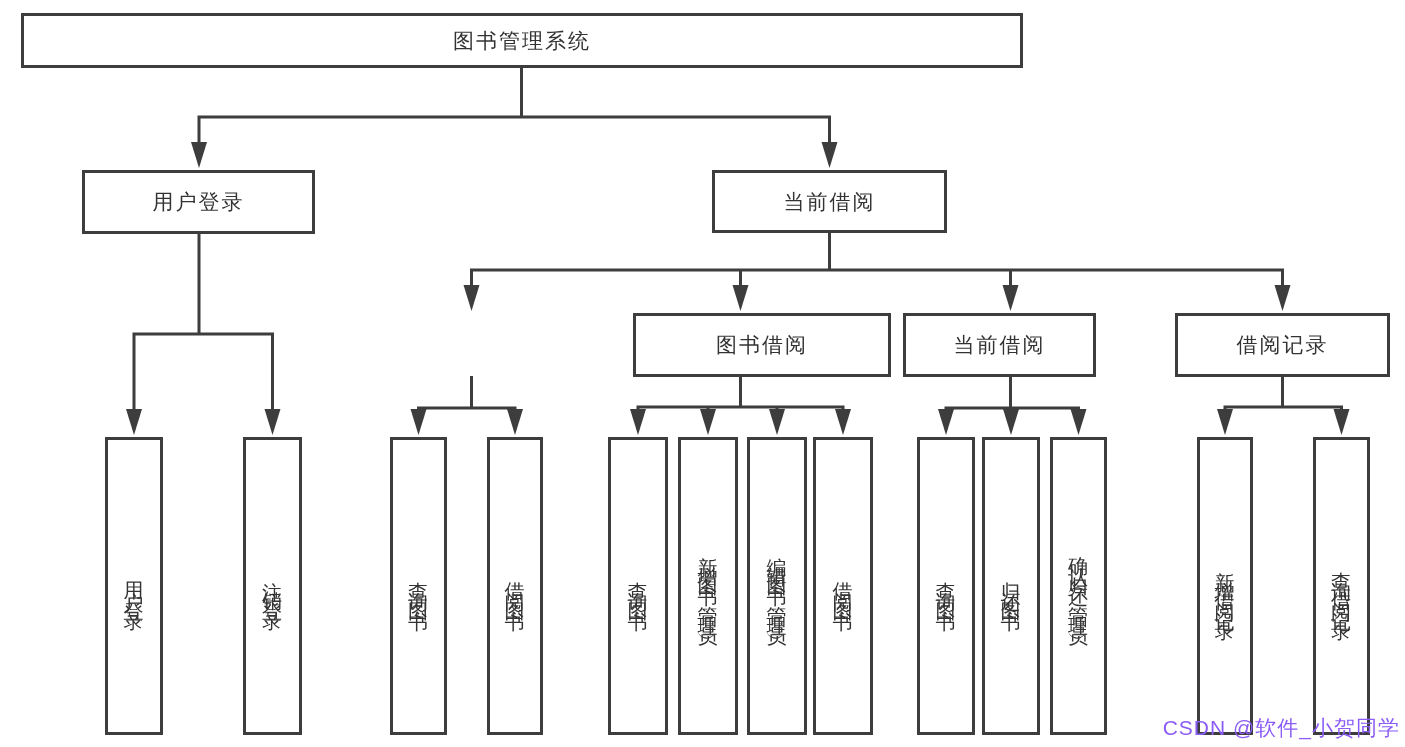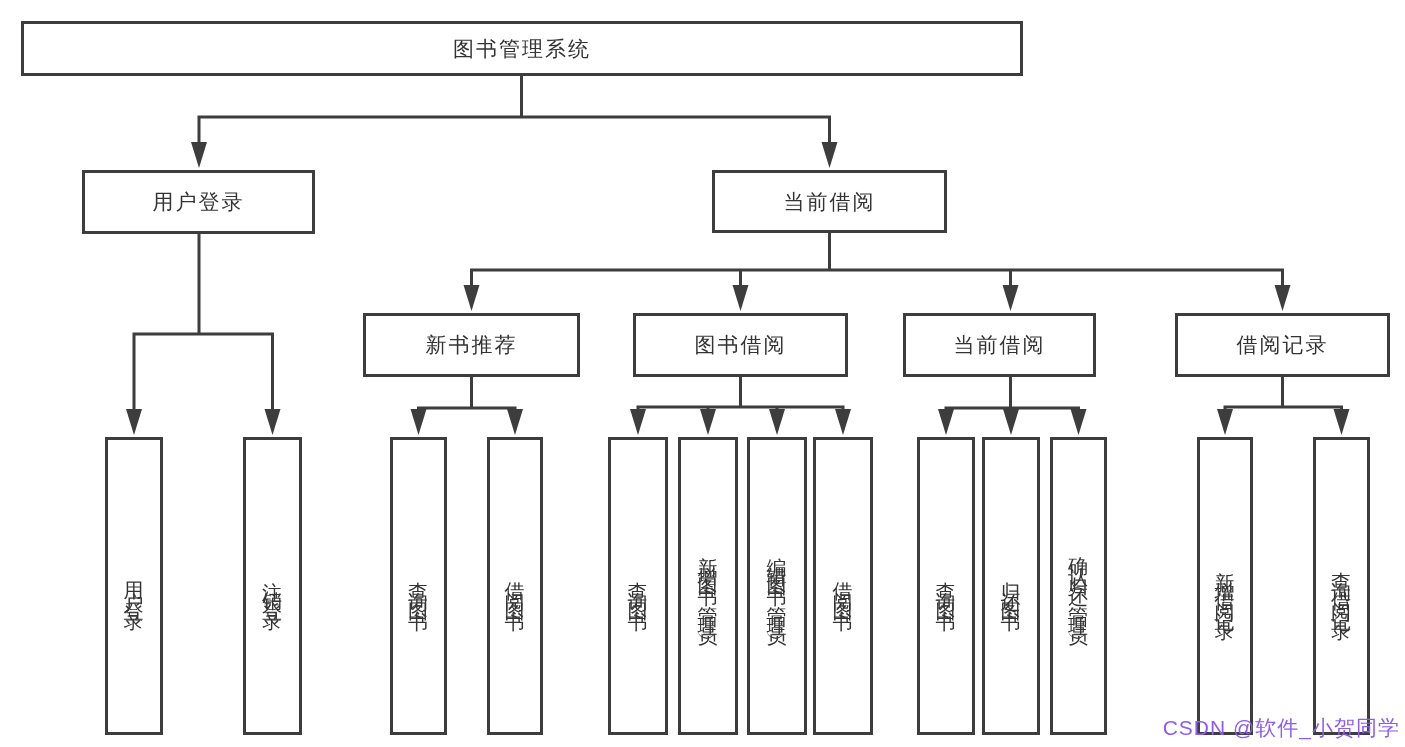--- a/index.html
+++ b/index.html
@@ -87,35 +87,32 @@
       <polygon points="769,409 785,409 777,435"></polygon>
       <polygon points="835,409 851,409 843,435"></polygon>
       <polygon points="938,409 954,409 946,435"></polygon>
       <polygon points="1003,409 1019,409 1011,435"></polygon>
       <polygon points="1070.5,409 1086.5,409 1078.5,435"></polygon>
       <polygon points="1217,409 1233,409 1225,435"></polygon>
       <polygon points="1333.5,409 1349.5,409 1341.5,435"></polygon>
     </g>
   </svg>
 
-  <div class="node h-node" style="left:21px; top:13px; width:1002px; height:55px;margin-top:8px;">
+  <div class="node h-node" style="left:21px; top:13px; width:1002px; height:55px;">
     <span class="label">图书管理系统</span>
   </div>
 
   <div class="node h-node" style="left:82px; top:170px; width:233px; height:64px;">
     <span class="label">用户登录</span>
   </div>
   <div class="node h-node" style="left:712px; top:170px; width:235px; height:63px;">
     <span class="label">当前借阅</span>
   </div>
 
-  <div class="node h-node" style="left:363px; top:313px; width:217px; height:64px;">
-    <span class="label">新书推荐</span>
-  </div>
-  <div class="node h-node" style="left:633px; top:313px; width:215px; height:64px;justify-content:center;">
+  <div class="node h-node" style="left:633px; top:313px; width:258px; height:64px;justify-content:center;">
     <span class="label">图书借阅</span>
   </div>
   <div class="node h-node" style="left:903px; top:313px; width:193px; height:64px;">
     <span class="label">当前借阅</span>
   </div>
   <div class="node h-node" style="left:1175px; top:313px; width:215px; height:64px;">
     <span class="label">借阅记录</span>
   </div>
 
   <div class="node v-node" style="left:105px; top:437px; width:58px; height:298px;">

